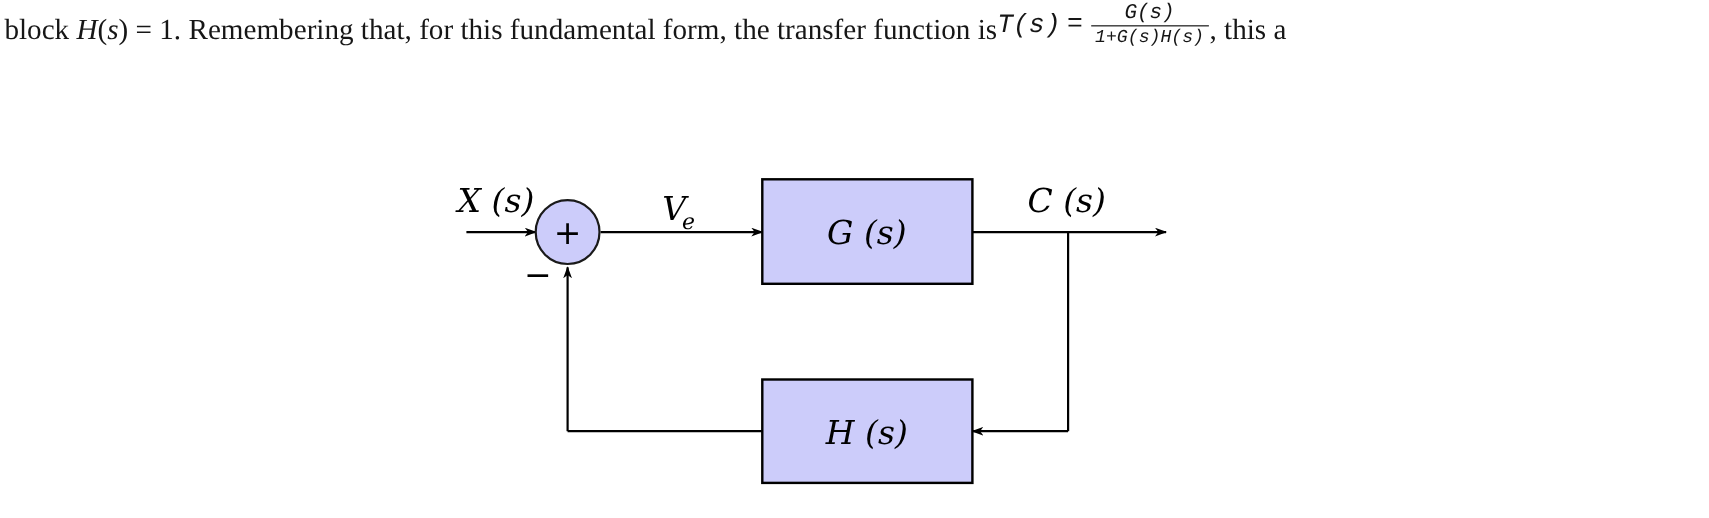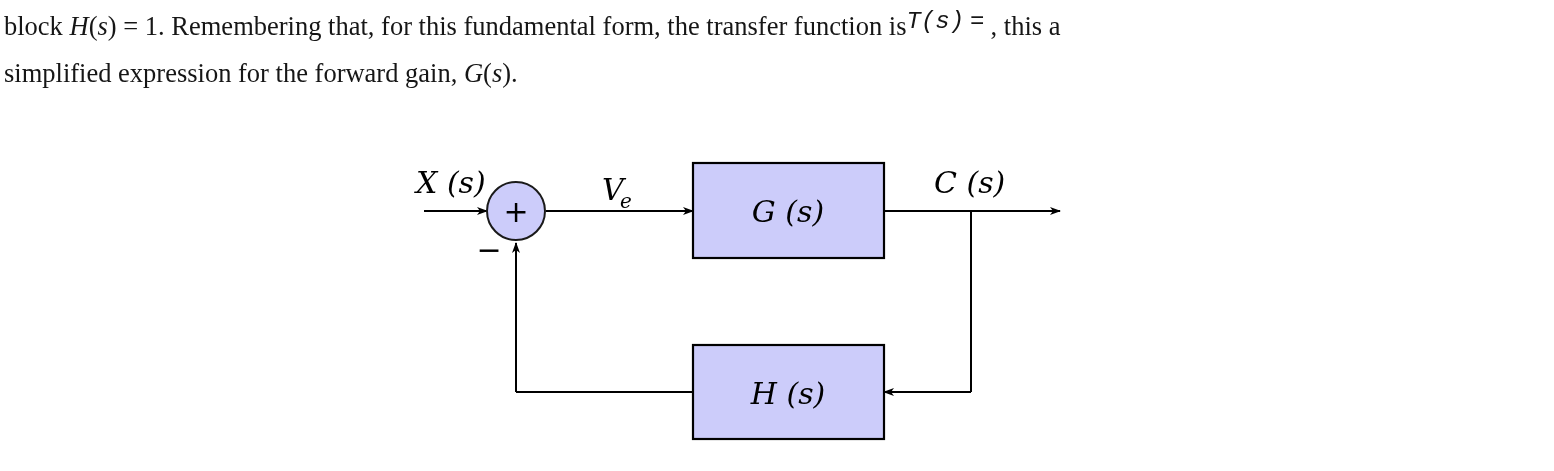--- a/index.html
+++ b/index.html
@@ -95,26 +95,23 @@
     fill: #000;
   }
 </style>
 </head>
 <body>
 
 <div id="prose">
 
 
   <div class="pline">
-    <span>block </span><span class="italic">H</span><span>(</span><span class="italic">s</span><span>) = 1. Remembering that, for this fundamental form, the transfer function is</span><span class="mathfrac"><span class="mlead">T(s)</span><span class="eq">=</span></span><span>, this a</span>
+    <span>block </span><span class="italic">H</span><span>(</span><span class="italic">s</span><span>) = 1. Remembering that, for this fundamental form, the transfer function is</span><span class="mathfrac"><span class="mlead">T(s)</span><span class="eq">=</span><span class="frac"><span class="num">G(s)</span><span class="den">1+G(s)H(s)</span></span></span><span>, this a</span>
   </div>
 
-  <div class="pline">
-    <span>simplified expression for the forward gain, </span><span class="italic">G</span><span>(</span><span class="italic">s</span><span>).</span>
-  </div>
 
 </div>
 
 <div id="diagram">
   <svg width="1554" height="321" viewBox="0 0 1554 321" xmlns="http://www.w3.org/2000/svg">
     <defs>
       <marker id="ah" markerWidth="12" markerHeight="12" refX="10" refY="4" orient="auto" markerUnits="userSpaceOnUse">
         <path d="M0,0 L11,4 L0,8 L3,4 Z" fill="#000"></path>
       </marker>
       <marker id="ahl" markerWidth="12" markerHeight="12" refX="10" refY="4" orient="auto" markerUnits="userSpaceOnUse">

